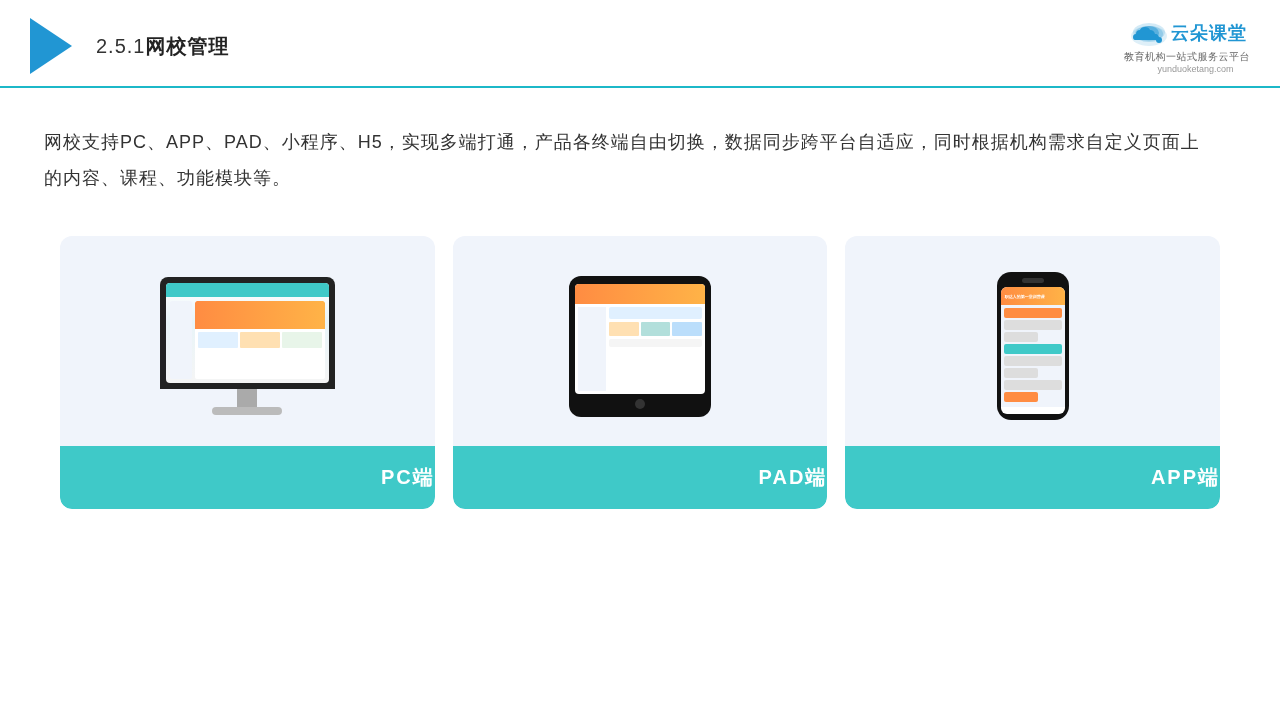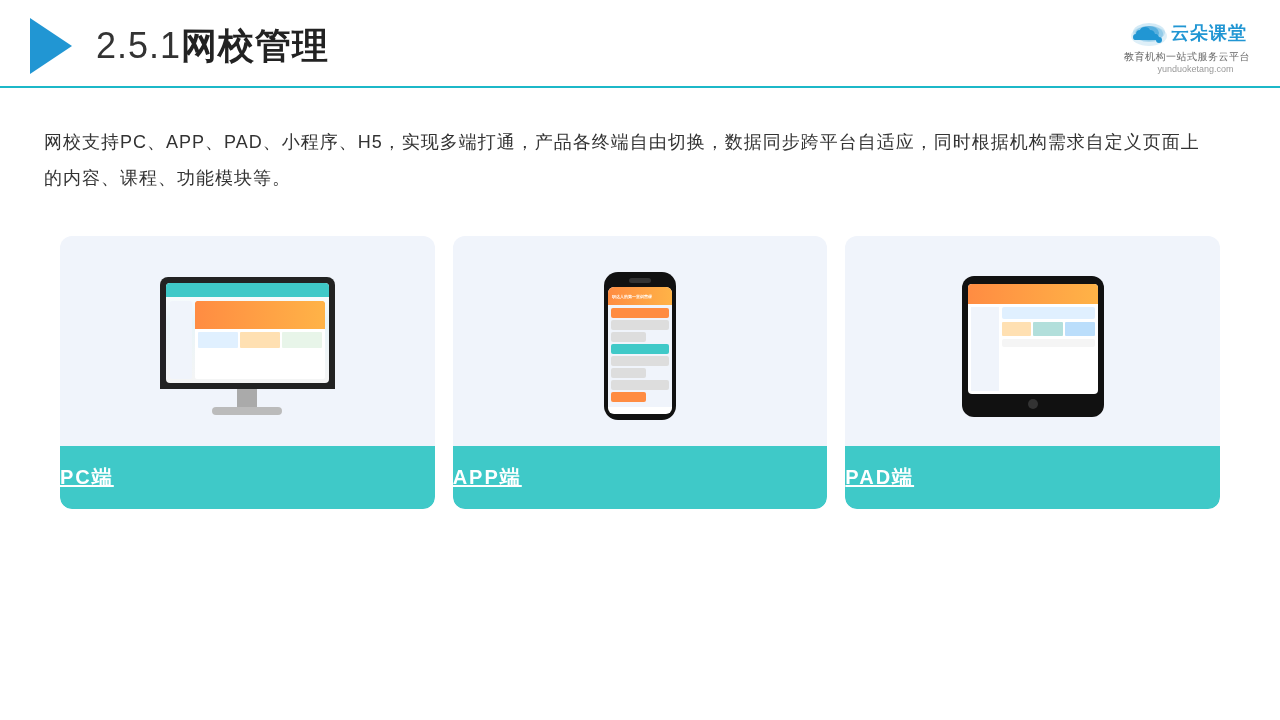--- a/index.html
+++ b/index.html
@@ -26,21 +26,21 @@
     }
     .logo-triangle {
       width: 0;
       height: 0;
       border-top: 28px solid transparent;
       border-bottom: 28px solid transparent;
       border-left: 42px solid #2196d3;
       margin-right: 6px;
     }
     .header-title {
-      font-size: 36px;
+      font-size: 20px;
       font-weight: bold;
       color: #222;
       letter-spacing: 1px;
     }
     .header-title span.number {
       font-weight: normal;
       color: #333;
     }
     .header-right {
       display: flex;
@@ -106,27 +106,26 @@
       align-items: center;
       justify-content: center;
       padding: 28px 16px 18px 16px;
       min-height: 210px;
     }
 
     .card-label {
       width: 100%;
       background: #3fc9c8;
       color: #fff;
-      text-align: left;
+      text-align: right;
       font-size: 20px;
       font-weight: bold;
       padding: 18px 0;
       letter-spacing: 2px;
       border-radius: 0 0 12px 12px;
-      text-decoration: underline;
     }
 
     
     
     .pc-monitor {
       position: relative;
       width: 175px;
     }
     .monitor-screen-outer {
       background: #222;
@@ -379,20 +378,46 @@
         </div>
         <div class="monitor-stand-neck"></div>
         <div class="monitor-stand-base"></div>
       </div>
     </div>
     <div class="card-label">PC端</div>
   </div>
 
   <div class="card">
     <div class="card-image-area">
+      <div class="tablet-mockup">
+        <div class="tablet-body">
+          <div class="tablet-screen">
+            <div class="tablet-screen-top"></div>
+            <div class="tablet-screen-body">
+              <div class="tablet-sidebar"></div>
+              <div class="tablet-main">
+                <div style="height:12px;background:#e0f0ff;border-radius:2px;margin-bottom:3px;"></div>
+                <div class="tablet-cards-row">
+                  <div class="tablet-mini-card"></div>
+                  <div class="tablet-mini-card"></div>
+                  <div class="tablet-mini-card"></div>
+                </div>
+                <div style="height:8px;background:#f5f5f5;border-radius:2px;margin-top:3px;"></div>
+              </div>
+            </div>
+          </div>
+          <div class="tablet-home-btn"></div>
+        </div>
+      </div>
+    </div>
+    <div class="card-label">PAD端</div>
+  </div>
+
+  <div class="card">
+    <div class="card-image-area">
       <div class="phone-mockup">
         <div class="phone-body">
           <div class="phone-notch"></div>
           <div class="phone-screen">
             <div class="phone-screen-top">
               <span class="phone-screen-top-text">职达人的第一堂训营课</span>
             </div>
             <div class="phone-screen-body">
               <div class="phone-row orange"></div>
               <div class="phone-row"></div>
@@ -403,41 +428,15 @@
               <div class="phone-row"></div>
               <div class="phone-row orange short"></div>
             </div>
           </div>
         </div>
       </div>
     </div>
     <div class="card-label">APP端</div>
   </div>
 
-  <div class="card">
-    <div class="card-image-area">
-      <div class="tablet-mockup">
-        <div class="tablet-body">
-          <div class="tablet-screen">
-            <div class="tablet-screen-top"></div>
-            <div class="tablet-screen-body">
-              <div class="tablet-sidebar"></div>
-              <div class="tablet-main">
-                <div style="height:12px;background:#e0f0ff;border-radius:2px;margin-bottom:3px;"></div>
-                <div class="tablet-cards-row">
-                  <div class="tablet-mini-card"></div>
-                  <div class="tablet-mini-card"></div>
-                  <div class="tablet-mini-card"></div>
-                </div>
-                <div style="height:8px;background:#f5f5f5;border-radius:2px;margin-top:3px;"></div>
-              </div>
-            </div>
-          </div>
-          <div class="tablet-home-btn"></div>
-        </div>
-      </div>
-    </div>
-    <div class="card-label">PAD端</div>
-  </div>
-
 
 
 </div>
 
 </body></html>

